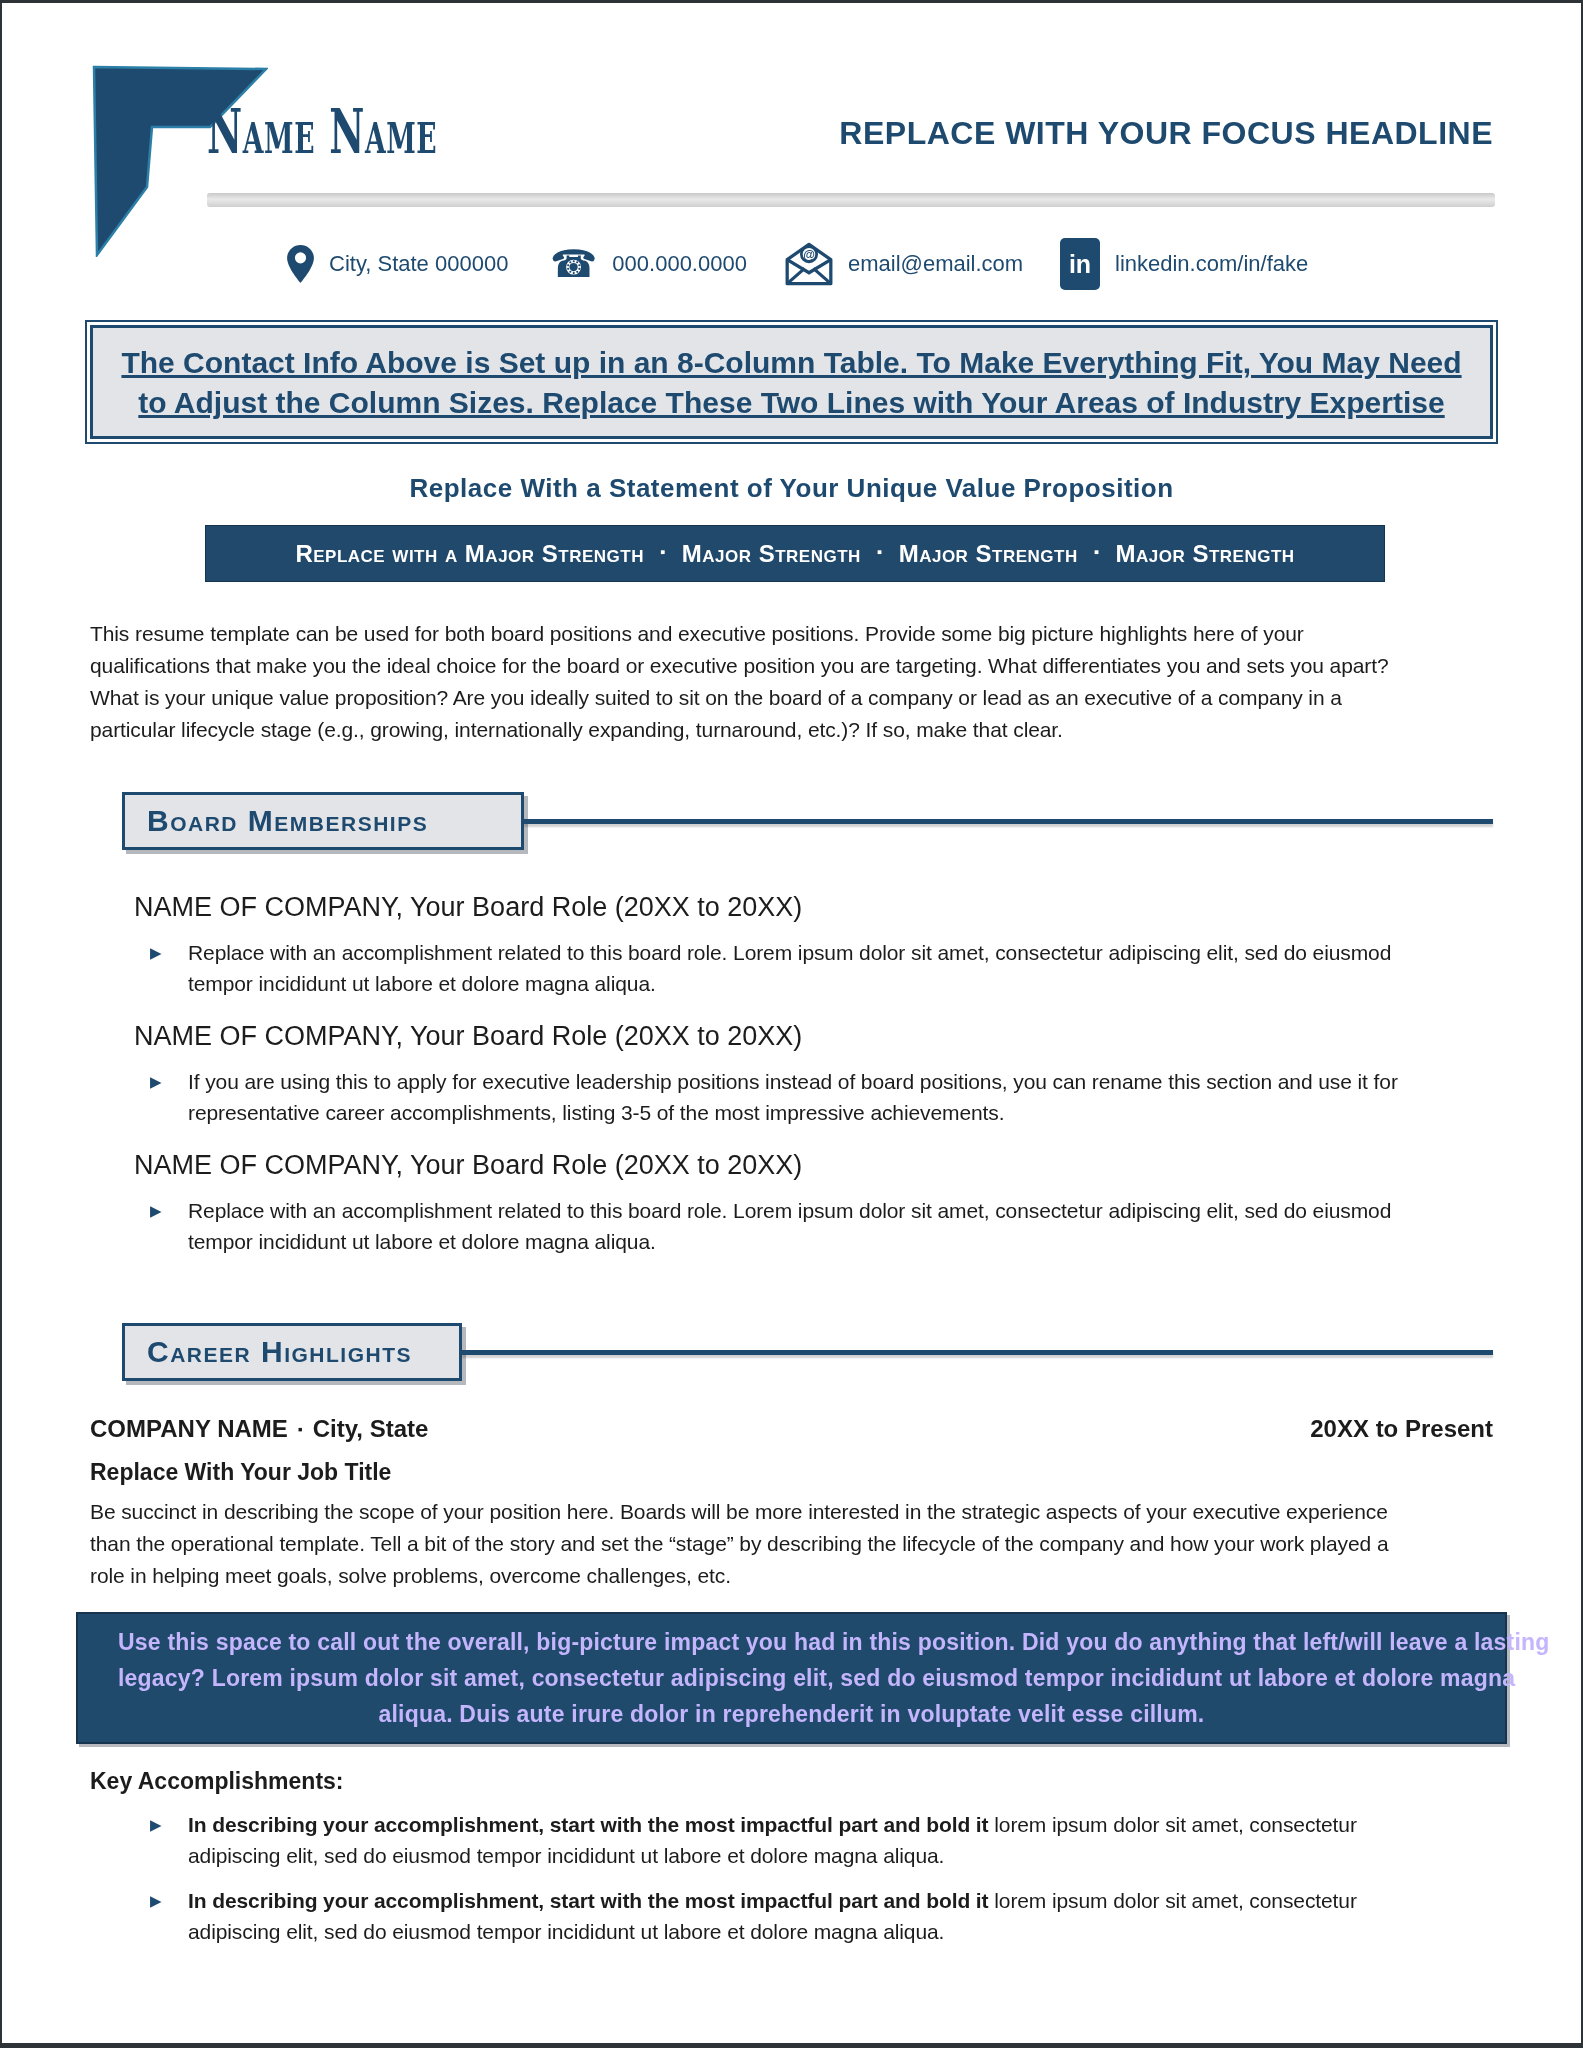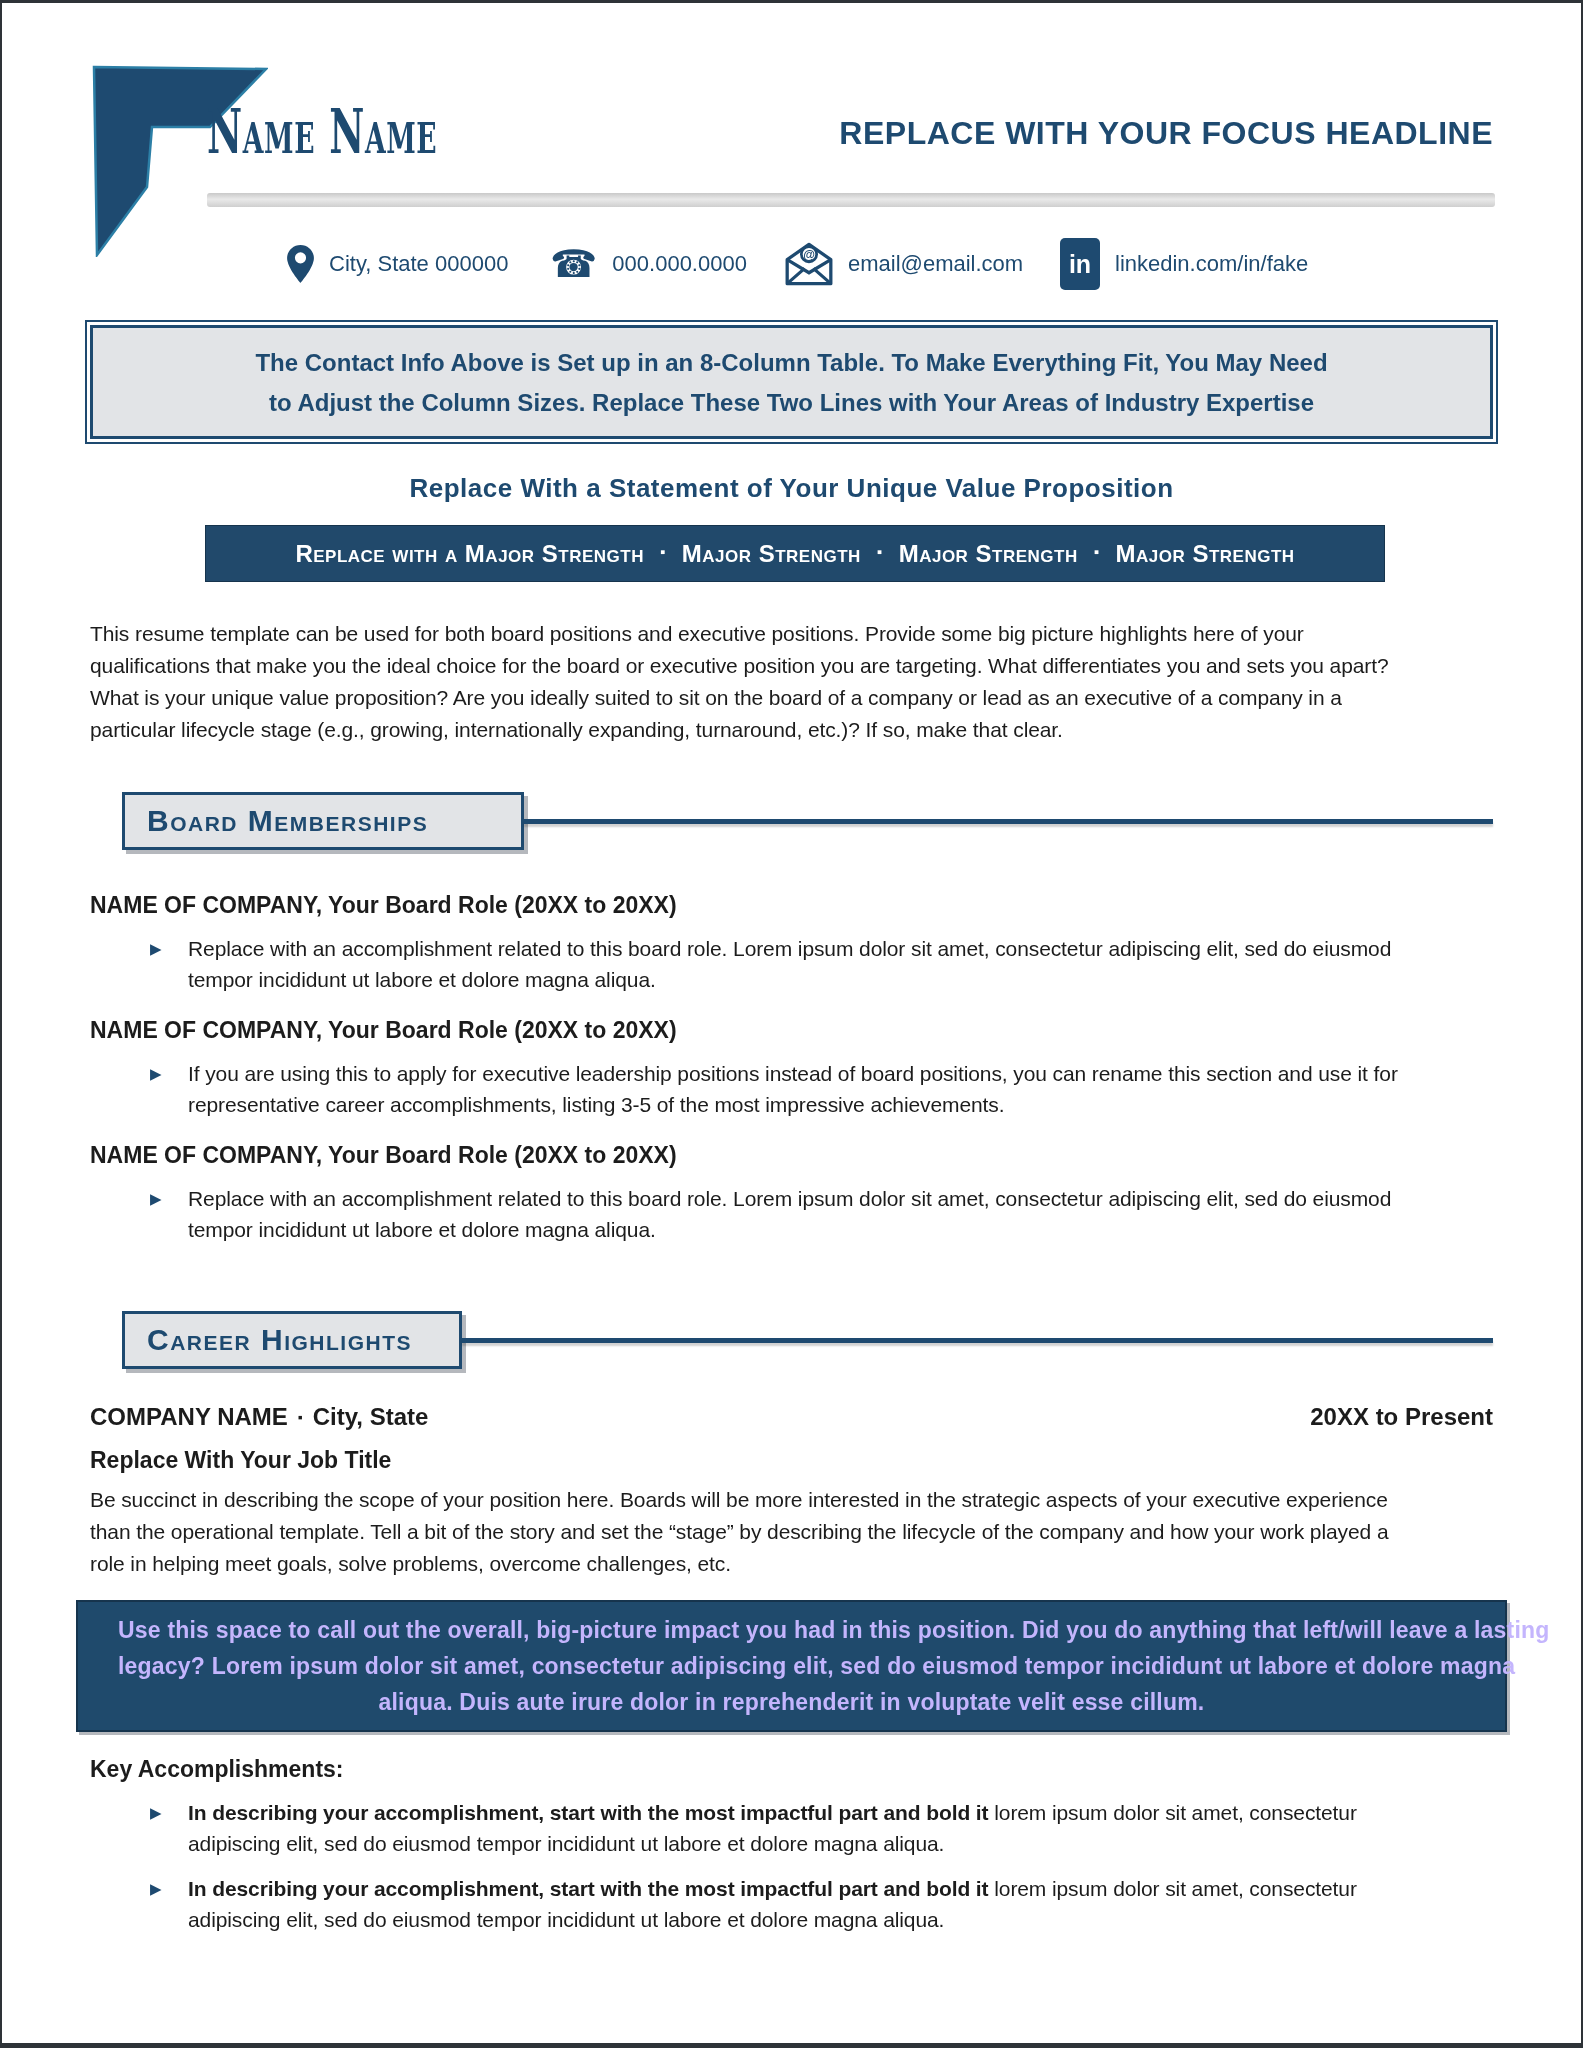--- a/index.html
+++ b/index.html
@@ -46,21 +46,21 @@
     width:40px;height:52px;background:var(--navy);border-radius:5px;color:#fff;
     font-weight:bold;font-size:25px;display:flex;align-items:center;justify-content:center;
   }
 
   
   .note-box{
     margin-top:0;background:var(--gray-box);
     border:3px solid var(--navy);outline:2px solid var(--navy);outline-offset:3px;
     padding:15px 20px 13px;text-align:center;
   }
-  .note-box .tline{font-size:24px;font-weight:bold;color:var(--navy);line-height:40px;}
+  .note-box .tline{font-size:30px;font-weight:bold;color:var(--navy);line-height:40px;text-decoration:underline;}
 
   .value-prop{margin-top:34px;text-align:center;font-size:26px;font-weight:bold;color:var(--navy);letter-spacing:0.5px;}
 
   .strength-bar{
     margin-top:21px;margin-left:115px;width:1180px;height:57px;
     background:var(--navy-bar);border:1px solid #16344d;
     display:flex;align-items:center;justify-content:center;
     color:#fff;font-weight:bold;font-size:24px;font-variant:small-caps;letter-spacing:0.5px;
   }
   .strength-bar .sep{font-size:15px;margin:0 16px;transform:translateY(-2px);font-variant:normal;}
@@ -75,21 +75,21 @@
   .sec-box{
     height:58px;display:flex;align-items:center;padding:0 30px 0 22px;
     background:var(--gray-box);border:3px solid var(--navy);
     box-shadow:4px 4px 0 rgba(90,98,108,0.45);
     font-variant:small-caps;font-size:30px;font-weight:bold;color:var(--navy);letter-spacing:1.5px;
     white-space:nowrap;min-width:340px;
   }
   .sec-box.wide{min-width:402px;}
   .sec-line{flex:1;height:5px;background:var(--navy);box-shadow:0 3px 2px rgba(0,0,0,0.18);}
 
-  .entry-title{margin-top:22px;font-size:23px;font-weight:bold;white-space:nowrap;}
+  .entry-title{margin-top:22px;font-size:27px;font-weight:normal;white-space:nowrap;margin-left:44px;}
   .entry-title.first{margin-top:42px;}
   .bullet{display:flex;margin-top:14px;margin-left:60px;}
   .bullet .arrow{width:38px;color:var(--navy);font-size:23px;line-height:31px;}
   .bullet .blines .tline{font-size:21px;line-height:31px;letter-spacing:-0.1px;white-space:nowrap;}
 
   
   .company-row{margin-top:34px;display:flex;justify-content:space-between;align-items:baseline;}
   .company-left,.company-dates{font-size:24px;font-weight:bold;white-space:nowrap;}
   .company-left .sq{font-size:14px;margin:0 10px;vertical-align:3px;}
   .job-title{margin-top:16px;font-size:23px;font-weight:bold;}

